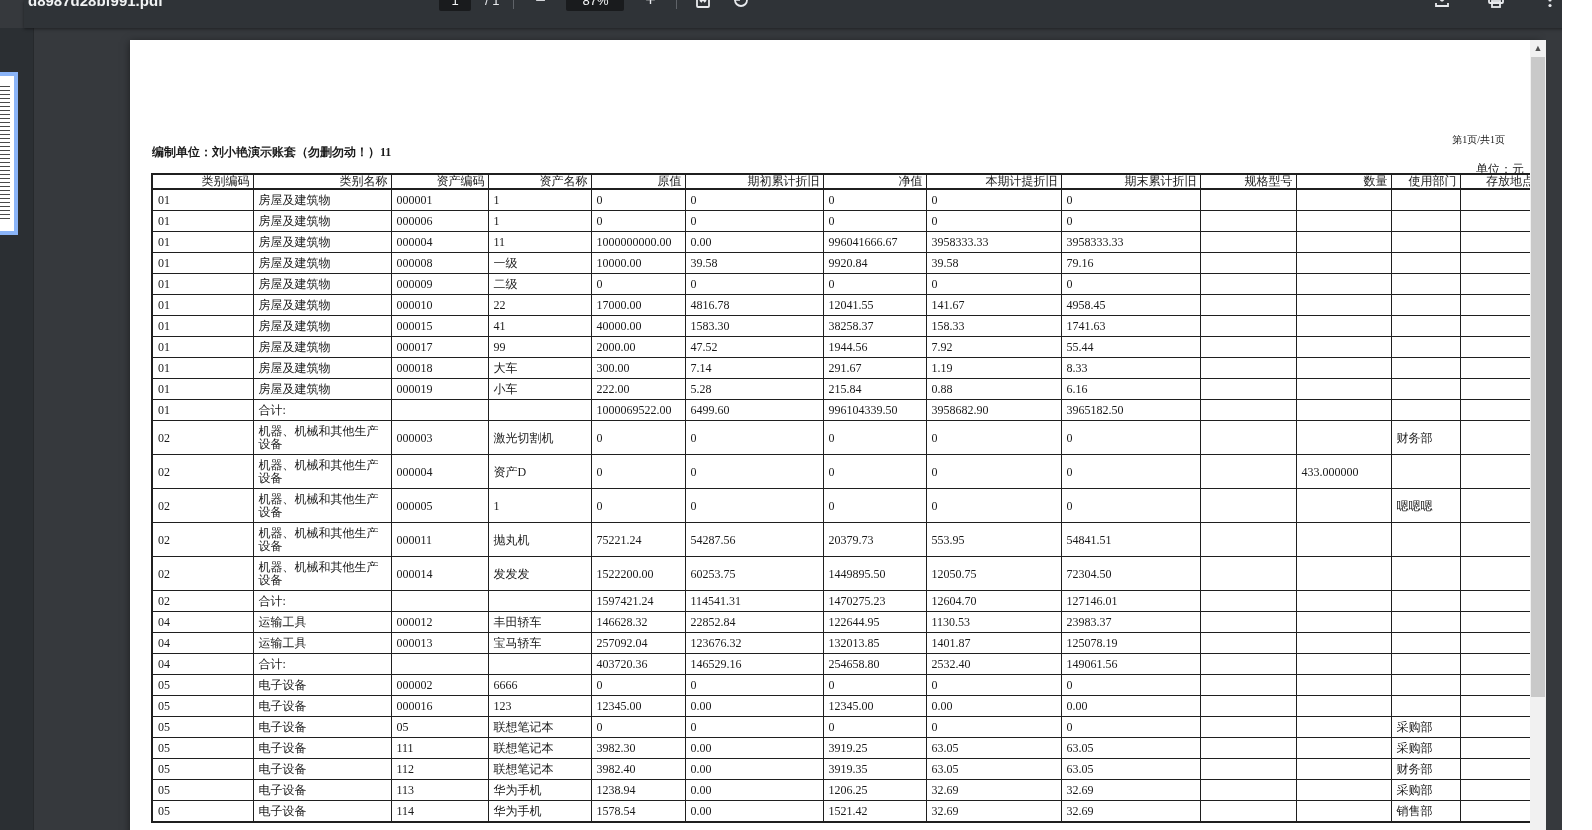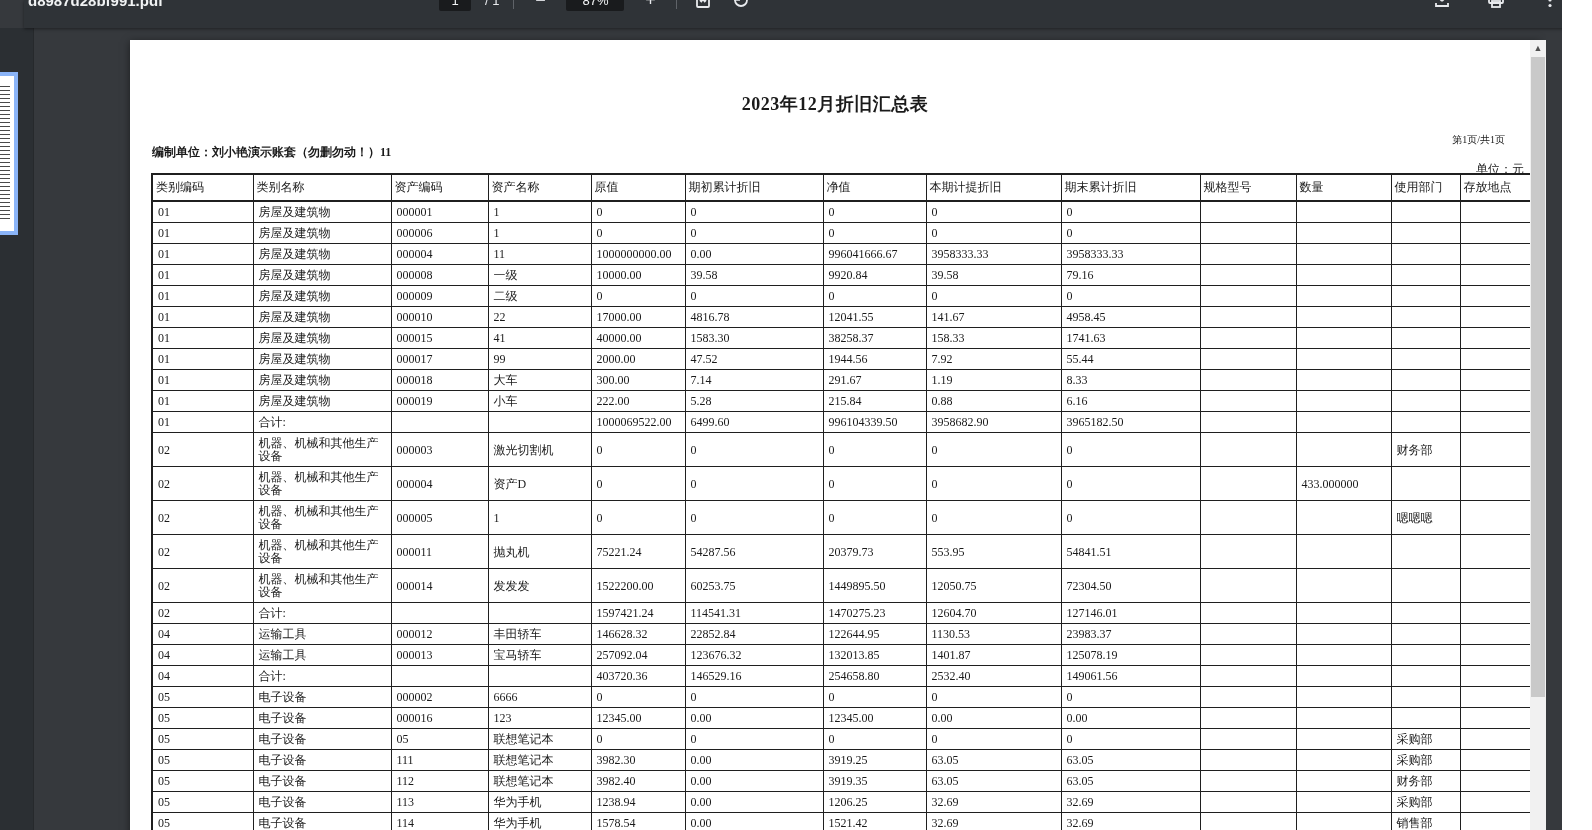--- a/index.html
+++ b/index.html
@@ -42,21 +42,21 @@
   .doc-title { position:absolute; left:0; top:52px; width:100%; text-align:center;
                font-size:18px; font-weight:bold; letter-spacing:.5px; }
   .meta-left { position:absolute; left:22px; top:104px; font-size:12px;font-weight:bold; }
   .meta-page { position:absolute; right:35px; top:93px; font-size:10px; }
   .meta-unit { position:absolute; right:16px; top:114px; font-size:12px;margin-top:7px; }
 
   .doc-table { position:absolute; left:21px; top:133px; width:1386px;
                border-collapse:collapse; table-layout:fixed; }
   .doc-table th, .doc-table td { border:1px solid #1f1f1f; font-weight:normal;
                font-size:12px; line-height:13px; overflow:hidden; }
-  .doc-table th { padding:6px 3px; text-align:left; }
+  .doc-table th { padding:0 3px; text-align:right; }
   .doc-table td { padding:4px 5px 3px 5px; text-align:left; word-break:break-all; }
   .doc-table { border:2px solid #1f1f1f; }
   .doc-table thead th { border-bottom:2px solid #1f1f1f; }
 
   
   .scrollbar { position:absolute; right:0; top:12px; width:16px; height:790px; background:#f1f1f1; z-index:20; }
   .sb-up { position:absolute; top:0; left:0; width:16px; height:16px; display:flex;
            align-items:center; justify-content:center; color:#505050; font-size:9px; background:#f1f1f1; }
   .sb-thumb { position:absolute; top:17px; left:1px; width:14px; height:640px; background:#c9c9c9; }
 
@@ -120,21 +120,20 @@
     </div>
 
     <div class="sidebar">
       <div class="thumb">
         <div class="thumb-lines"></div>
       </div>
     </div>
 
     <div class="viewer">
       <div class="page">
-        <div class="doc-title">2023年12月折旧汇总表</div>
         <div class="meta-left">编制单位：刘小艳演示账套（勿删勿动！）11</div>
         <div class="meta-page">第1页/共1页</div>
         <div class="meta-unit">单位：元</div>
         <table class="doc-table">
             <colgroup>
               <col style="width: 101px;">
               <col style="width: 138px;">
               <col style="width: 97px;">
               <col style="width: 103px;">
               <col style="width: 94px;">

